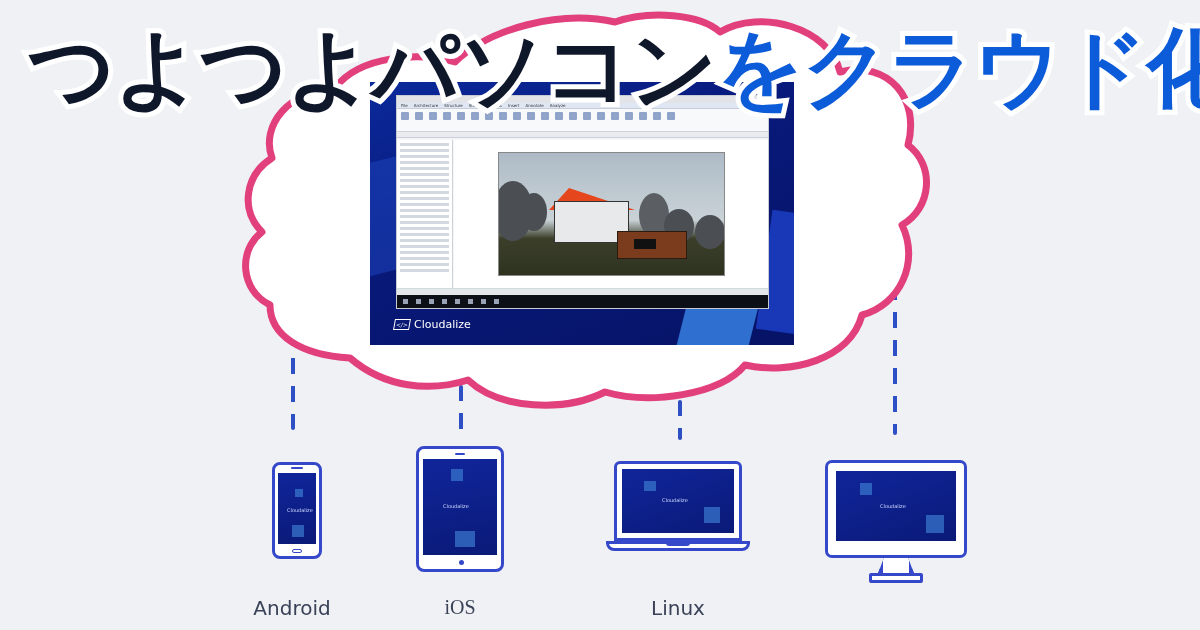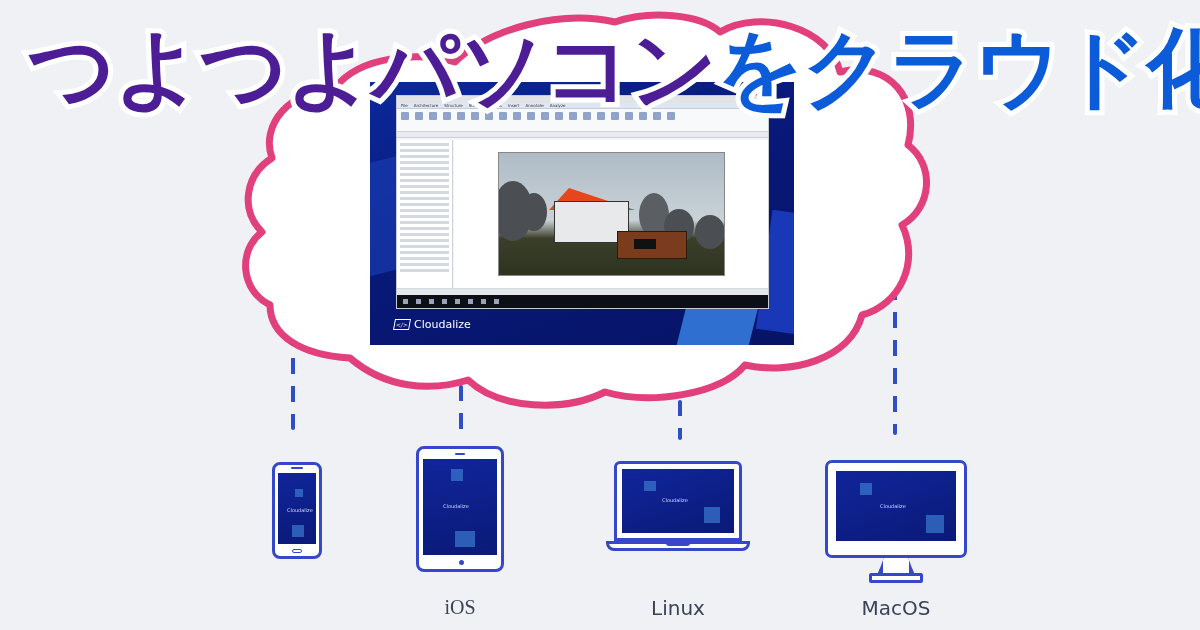--- a/index.html
+++ b/index.html
@@ -80,21 +80,21 @@
 
     
     .title {
       position: absolute; left: 28px; top: 18px;
       font-family: "DejaVu Sans", sans-serif; font-weight: bold;
       font-size: 86px; line-height: 100px; letter-spacing: -2px;
       white-space: nowrap;
       paint-order: stroke fill;
       -webkit-text-stroke: 10px #ffffff;
     }
-    .title .orange { color: #4c1d95; }
+    .title .orange { color: #0f172a; }
     .title .blue { color: #0c5bd9; }
 
     
     .device { position: absolute; }
     .phone {
       left: 272px; top: 462px; width: 50px; height: 97px;
       border: 3px solid #3548c9; border-radius: 8px; background:#fff;
     }
     .phone .scr { position:absolute; left: 3px; top: 8px; right:3px; bottom: 12px; background: linear-gradient(170deg,#10259a,#0a1a78); }
     .phone .speaker { position:absolute; left: 16px; top: 2px; width:12px; height:2px; background:#3548c9; border-radius:1px; }
@@ -276,20 +276,21 @@
 
   <div class="device phone">
     <div class="speaker"></div>
     <div class="scr">
       <div class="sq" style="left:17px; top:16px; width:8px; height:8px;"></div>
       <div class="sq" style="left:14px; top:52px; width:12px; height:12px;"></div>
       <div class="lg" style="left:9px; top:34px;">Cloudalize</div>
     </div>
     <div class="home"></div>
   </div>
+  <div class="label" style="left:222px; top:596px;">Android</div>
 
   <div class="device tablet">
     <div class="cam"></div>
     <div class="scr">
       <div class="sq" style="left:28px; top:10px; width:12px; height:12px;"></div>
       <div class="sq" style="left:32px; top:72px; width:20px; height:16px;"></div>
       <div class="lg" style="left:20px; top:44px;">Cloudalize</div>
     </div>
     <div class="home"></div>
   </div>
@@ -312,15 +313,14 @@
     <div class="mon">
       <div class="scr">
         <div class="sq" style="left:24px; top:12px; width:12px; height:12px;"></div>
         <div class="sq" style="left:90px; top:44px; width:18px; height:18px;"></div>
         <div class="lg" style="left:44px; top:32px;">Cloudalize</div>
       </div>
     </div>
     <div class="stand"></div>
     <div class="foot"></div>
   </div>
-  <div class="label" style="left:826px; top:596px;">MacOS</div>
 
 </div>
 
 </body></html>

